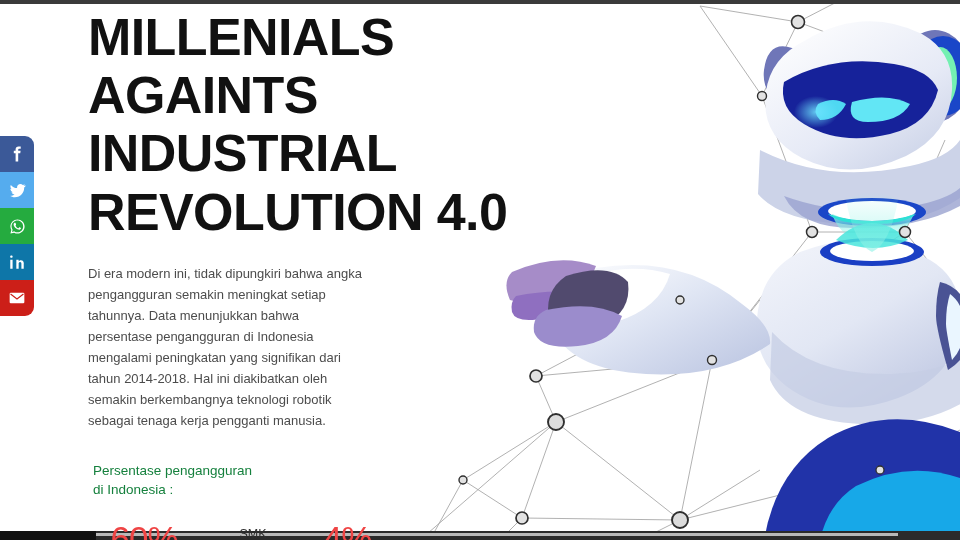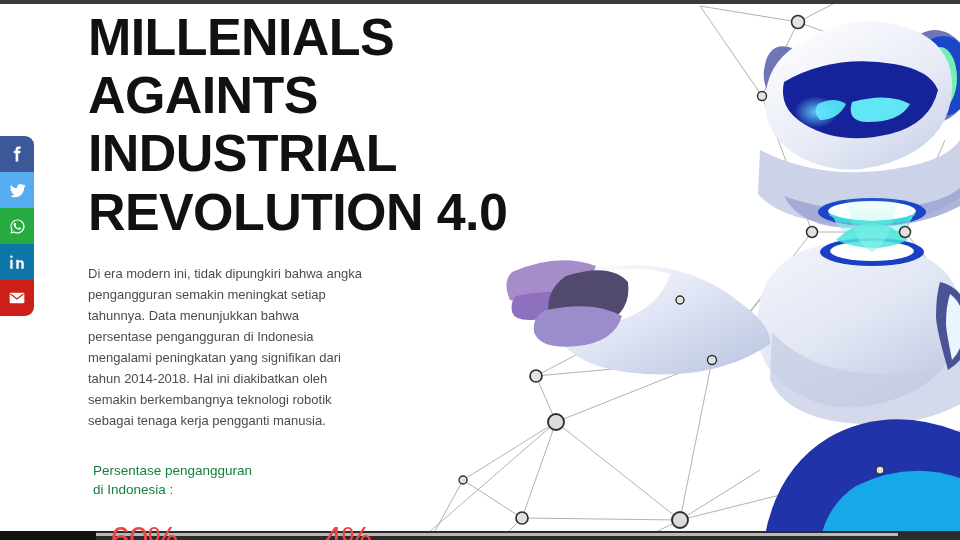--- a/index.html
+++ b/index.html
@@ -382,20 +382,21 @@
     <p class="sub-heading">Persentase pengangguran
 di Indonesia :</p>
 
     <div class="stats">
 
       <div class="stat">
         <div class="stat-value">60%</div>
       </div>
 
       <div class="stat">
+        <div class="stat-label">SMK</div>
       </div>
 
       <div class="stat">
         <div class="stat-value">4%</div>
         <div class="stat-label">Sarjana</div>
       </div>
 
     </div>
 
     <div class="timeline">

